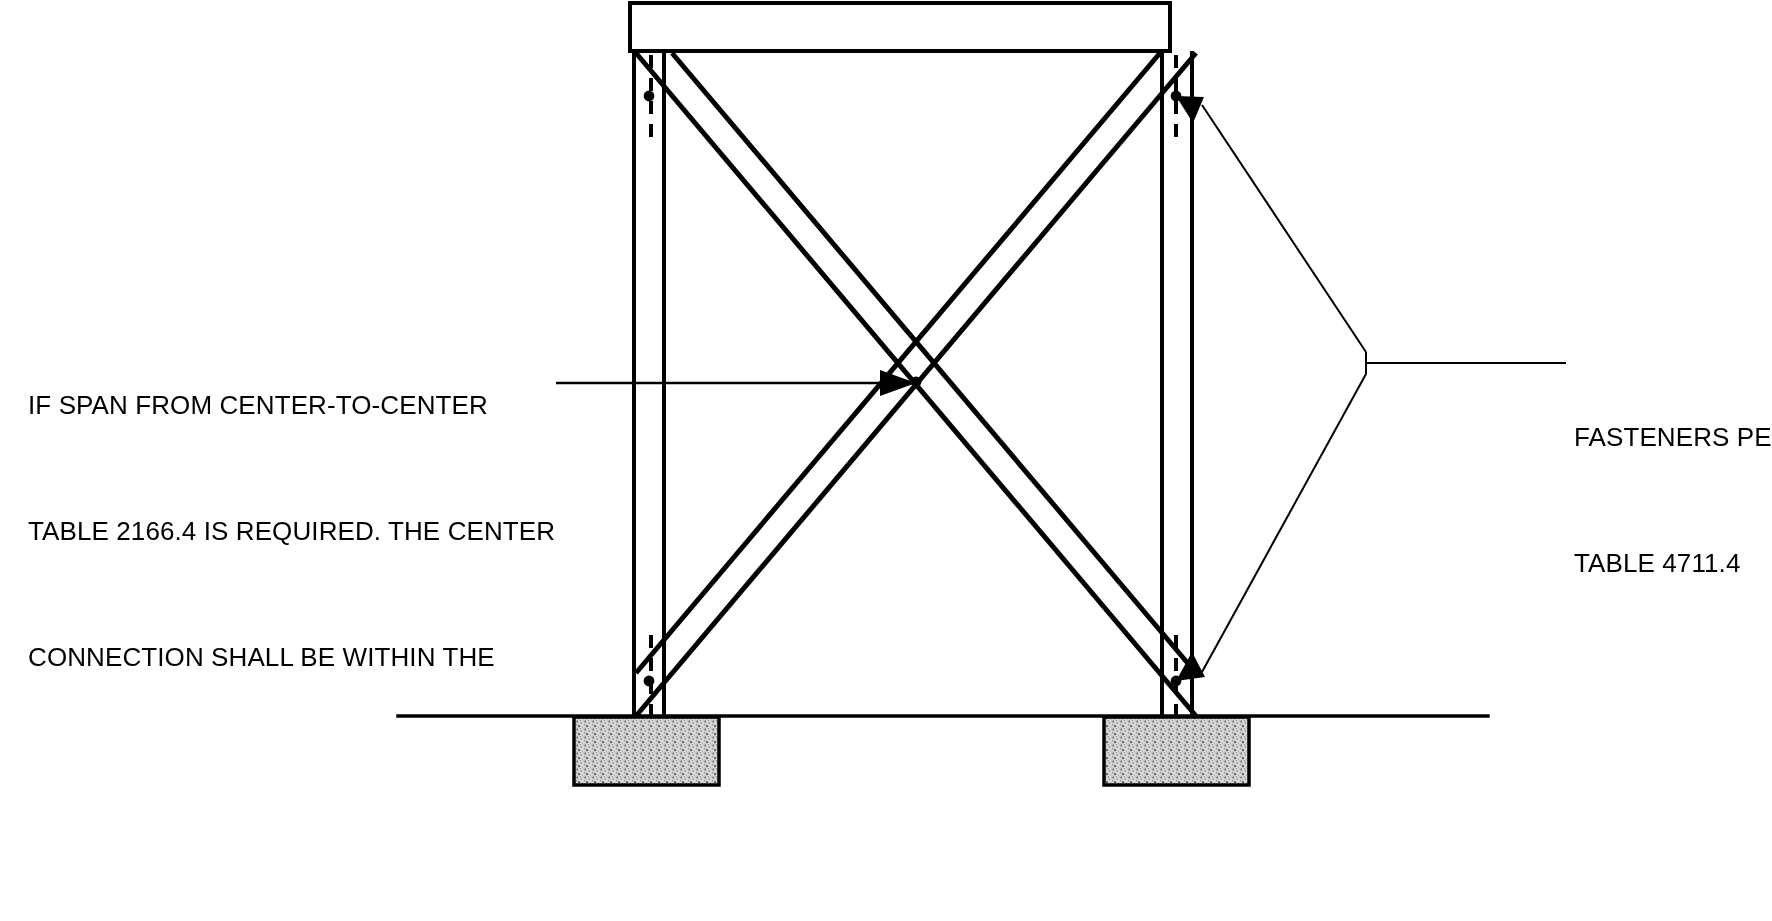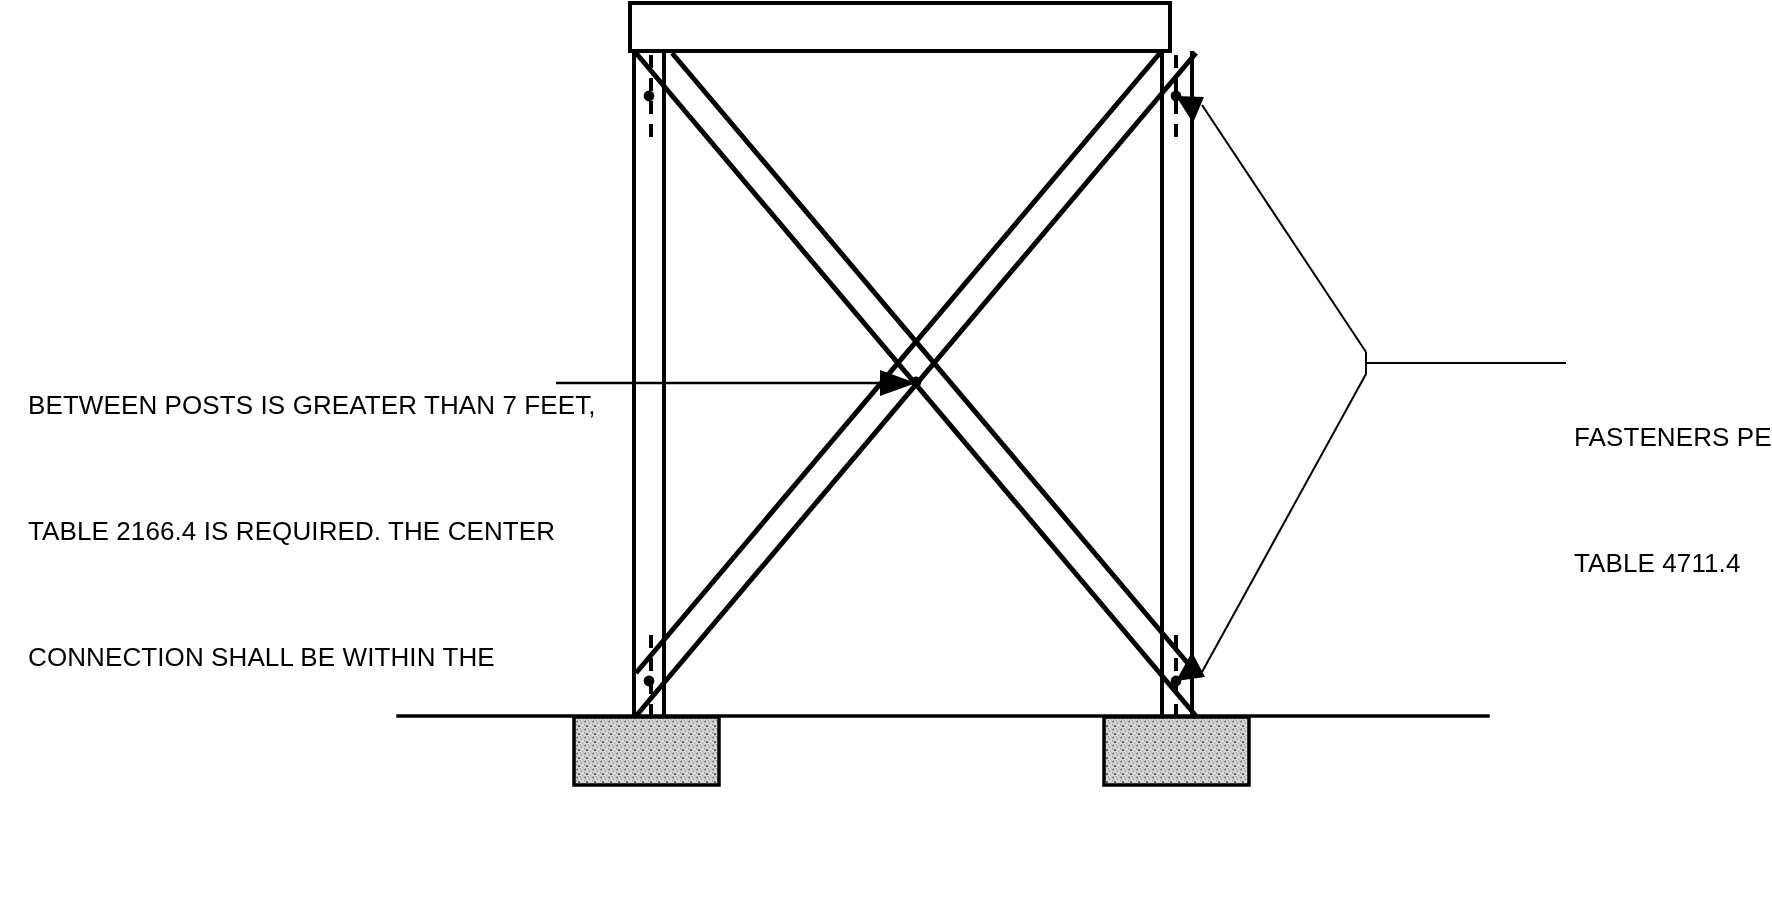--- a/index.html
+++ b/index.html
@@ -167,21 +167,21 @@
     </g>
 
     <g>
       <line x1="1366" y1="352" x2="1366" y2="374" stroke="#000000" stroke-width="2"></line>
       <line x1="1366" y1="363" x2="1566" y2="363" stroke="#000000" stroke-width="2"></line>
     </g>
 
   </svg>
 
   <div class="note-block" id="note-left">
-    <span class="note-line">BETWEEN POSTS IS GREATER THAN 7 FEET,</span>
+    <span class="note-line">IF SPAN FROM CENTER-TO-CENTER</span>
     <span class="note-line">TABLE 2166.4 IS REQUIRED. THE CENTER</span>
     <span class="note-line">CONNECTION SHALL BE WITHIN THE</span>
     
     
   </div>
 
   <div class="note-block" id="note-right">
     <span class="note-line">FASTENERS PER</span>
     <span class="note-line">TABLE 4711.4</span>
   </div>

